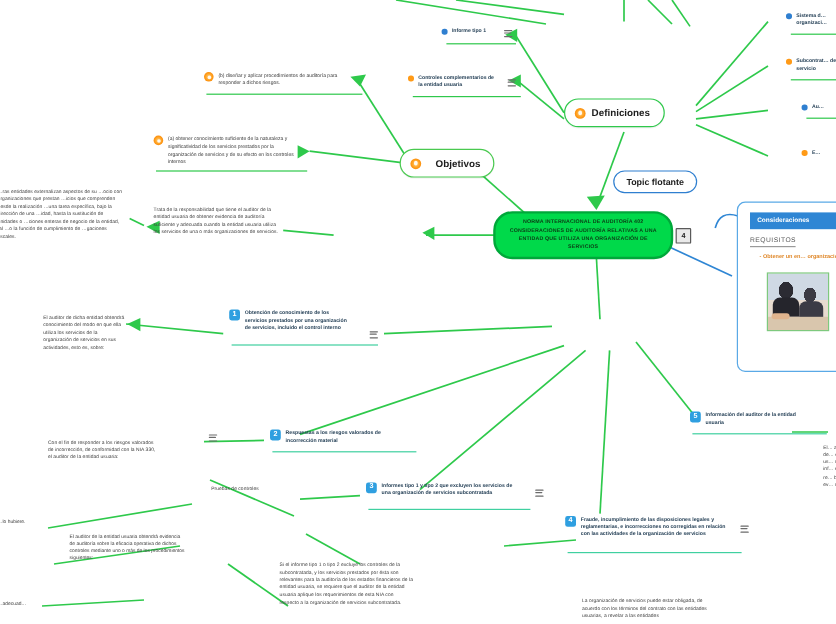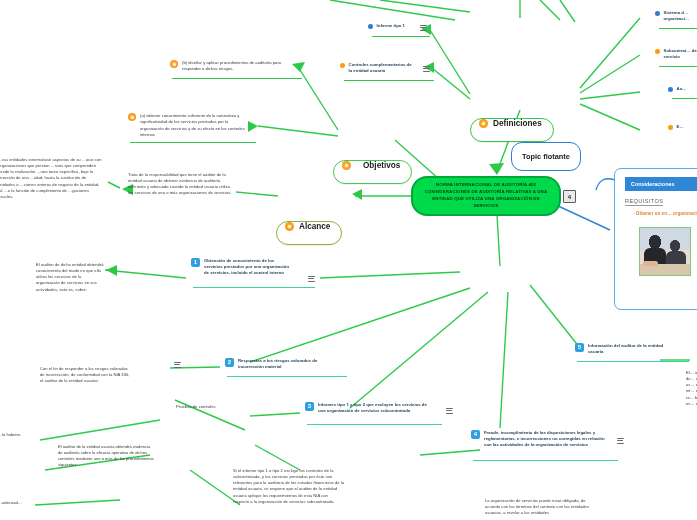--- a/index.html
+++ b/index.html
@@ -27,33 +27,32 @@
     text-align:center;
     padding:6px 10px;
     display:flex;align-items:center;justify-content:center;
   }
 
   .main-topic{
     background:#ffffff;
     border:1.6px solid;
     border-radius:13px;
     height:24px;
-    display:flex;gap:5px;
+    display:flex;align-items:center;gap:5px;
     padding:0 11px 0 8px;
     font-size:8.2px;font-weight:bold;color:#1c1c1c;
     box-shadow:0 1px 0 rgba(0,0,0,.05);
-    margin-top:36px;
   }
   .main-topic.green{border-color:#2fc84b;}
   .main-topic.olive{border-color:#8cb33a;}
   .main-topic.grn2{border-color:#49c94f;}
 
   .float-topic{
     background:#ffffff;border:1.4px solid #2f7fd0;border-radius:11px;
-    height:29px;display:flex;align-items:center;justify-content:center;
+    height:19px;display:flex;align-items:center;justify-content:center;
     font-size:7.4px;font-weight:bold;color:#1c1c1c;padding:0 10px;
   }
 
   
   .dot{width:9px;height:9px;border-radius:50%;flex:0 0 auto;position:relative;}
   .dot::after{content:"";position:absolute;left:2.6px;top:2.6px;width:3.8px;height:3.8px;border-radius:50%;background:#fff;opacity:.9;}
   .dot.orange{background:radial-gradient(circle at 50% 50%,#ffd27a 0%,#ff9a17 55%,#f07b00 100%);}
 
   .minidot{width:4.6px;height:4.6px;border-radius:50%;flex:0 0 auto;margin-top:1px;}
   .minidot.blue{background:#2f7fd0;}
@@ -211,24 +210,20 @@
   <div class="node main-topic green" style="left:470px;top:82px;">
     <span class="dot orange"></span>
     <span>Definiciones</span>
   </div>
 
   <div class="node main-topic grn2" style="left:333px;top:124px;gap:12px;">
     <span class="dot orange"></span>
     <span>Objetivos</span>
   </div>
 
-  <div class="node main-topic olive" style="left:276px;top:185px;">
-    <span class="dot orange"></span>
-    <span>Alcance</span>
-  </div>
 
 
   <div class="node float-topic" style="left:511px;top:142px;">
     <span>Topic flotante</span>
   </div>
 
   <div class="node" style="left:368px;top:23px;width:60px;display:flex;align-items:flex-start;gap:4px;">
     <span class="minidot blue"></span>
     <span style="font-size:4.3px;font-weight:bold;line-height:1.4;color:#1f3b52;">Informe tipo 1</span>
   </div>

